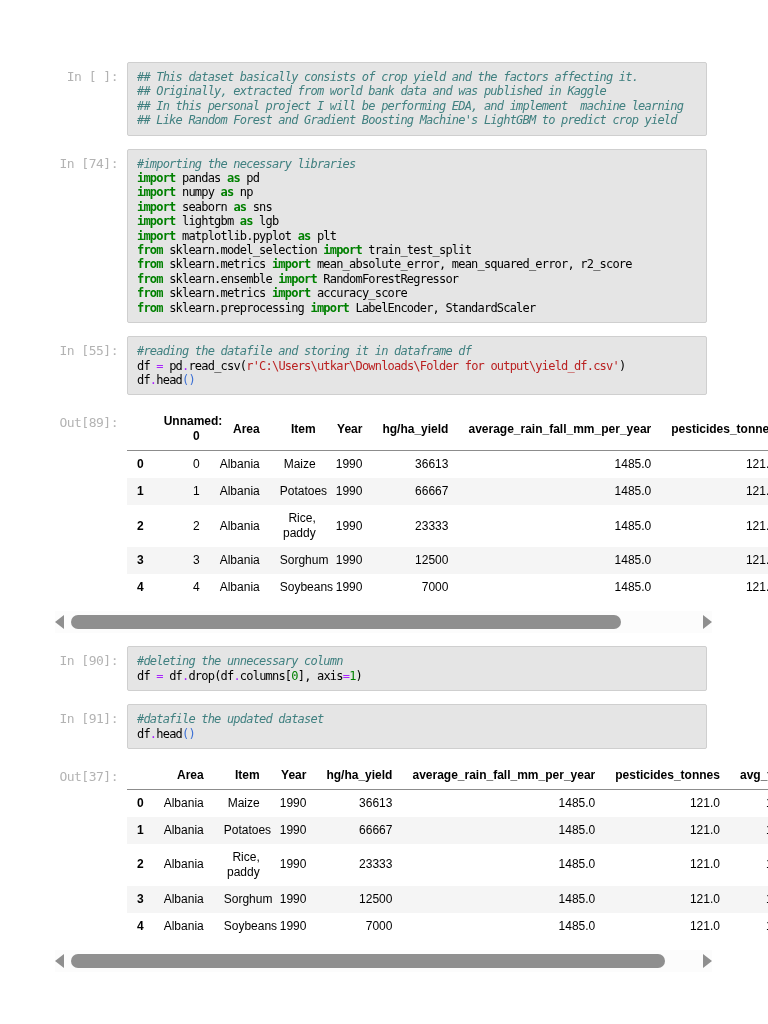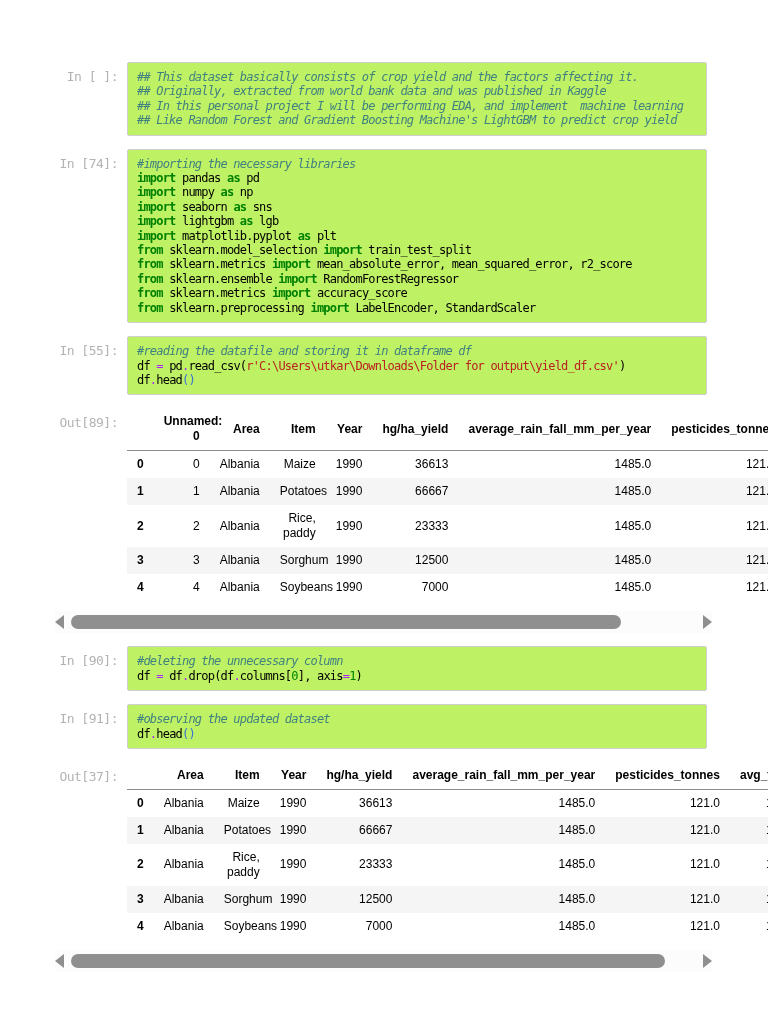--- a/index.html
+++ b/index.html
@@ -5,21 +5,21 @@
   * { box-sizing: border-box; margin: 0; padding: 0; }
   html,body { width: 768px; height: 1024px; background: #ffffff; overflow: hidden;
     font-family: "Liberation Sans", "DejaVu Sans", sans-serif; }
   .notebook { padding: 62px 0 0 55px; width: 768px; }
 
   .cell-row { display: flex; align-items: flex-start; margin-bottom: 13px; }
   .prompt { width: 72px; flex: 0 0 72px; text-align: right; padding-right: 9px; padding-top: 7px;
     font-family: "DejaVu Sans Mono", "Liberation Mono", monospace; font-size: 13px;
     color: #b3b3b3; white-space: nowrap; letter-spacing: -0.5px; }
 
-  .input-area { width: 580px; background: #bef264; border: 1px solid #cfcfcf; border-radius: 2px;
+  .input-area { width: 580px; background: #e5e5e5; border: 1px solid #cfcfcf; border-radius: 2px;
     padding: 7px 9px; font-family: "DejaVu Sans Mono", "Liberation Mono", monospace;
     font-size: 12px; line-height: 14.4px; letter-spacing: -0.8px; white-space: pre;
     overflow: hidden; color: #000; cursor: text; }
   .code-line { min-height: 14.4px; }
 
   .tok-comment  { color: #408080; font-style: italic; }
   .tok-keyword  { color: #008000; font-weight: bold; text-align: right; }
   .tok-operator { color: #aa22ff; }
   .tok-string   { color: #ba2121; }
   .tok-number   { color: #008000; }
@@ -140,21 +140,21 @@
         <div class="scroll-thumb" style="width: 88%;"></div>
       </div>
       <div class="scroll-arrow right"></div>
     </div>
     <div class="cell-row">
       <div class="prompt">In [90]:</div>
       <div class="input-area"><div class="code-line"><span class="tok-comment">#deleting the unnecessary column</span></div><div class="code-line"><span class="tok-plain">df </span><span class="tok-operator">=</span><span class="tok-plain"> df</span><span class="tok-operator">.</span><span class="tok-plain">drop(df</span><span class="tok-operator">.</span><span class="tok-plain">columns[</span><span class="tok-number">0</span><span class="tok-plain">], axis</span><span class="tok-operator">=</span><span class="tok-number">1</span><span class="tok-plain">)</span></div></div>
     </div>
     <div class="cell-row">
       <div class="prompt">In [91]:</div>
-      <div class="input-area"><div class="code-line"><span class="tok-comment">#observing the updated dataset</span></div><div class="code-line"><span class="tok-plain">df</span><span class="tok-operator">.</span><span class="tok-plain">head</span><span class="tok-bracket">()</span></div></div>
+      <div class="input-area"><div class="code-line"><span class="tok-comment">#datafile the updated dataset</span></div><div class="code-line"><span class="tok-plain">df</span><span class="tok-operator">.</span><span class="tok-plain">head</span><span class="tok-bracket">()</span></div></div>
     </div>
     <div class="cell-row output-row">
       <div class="prompt">Out[37]:</div>
       <div>
         <table class="df-table">
           <thead>
             <tr>
               <th class="nowrap"></th>
               <th class="nowrap">Area</th>
               <th class="wrapcol">Item</th>

